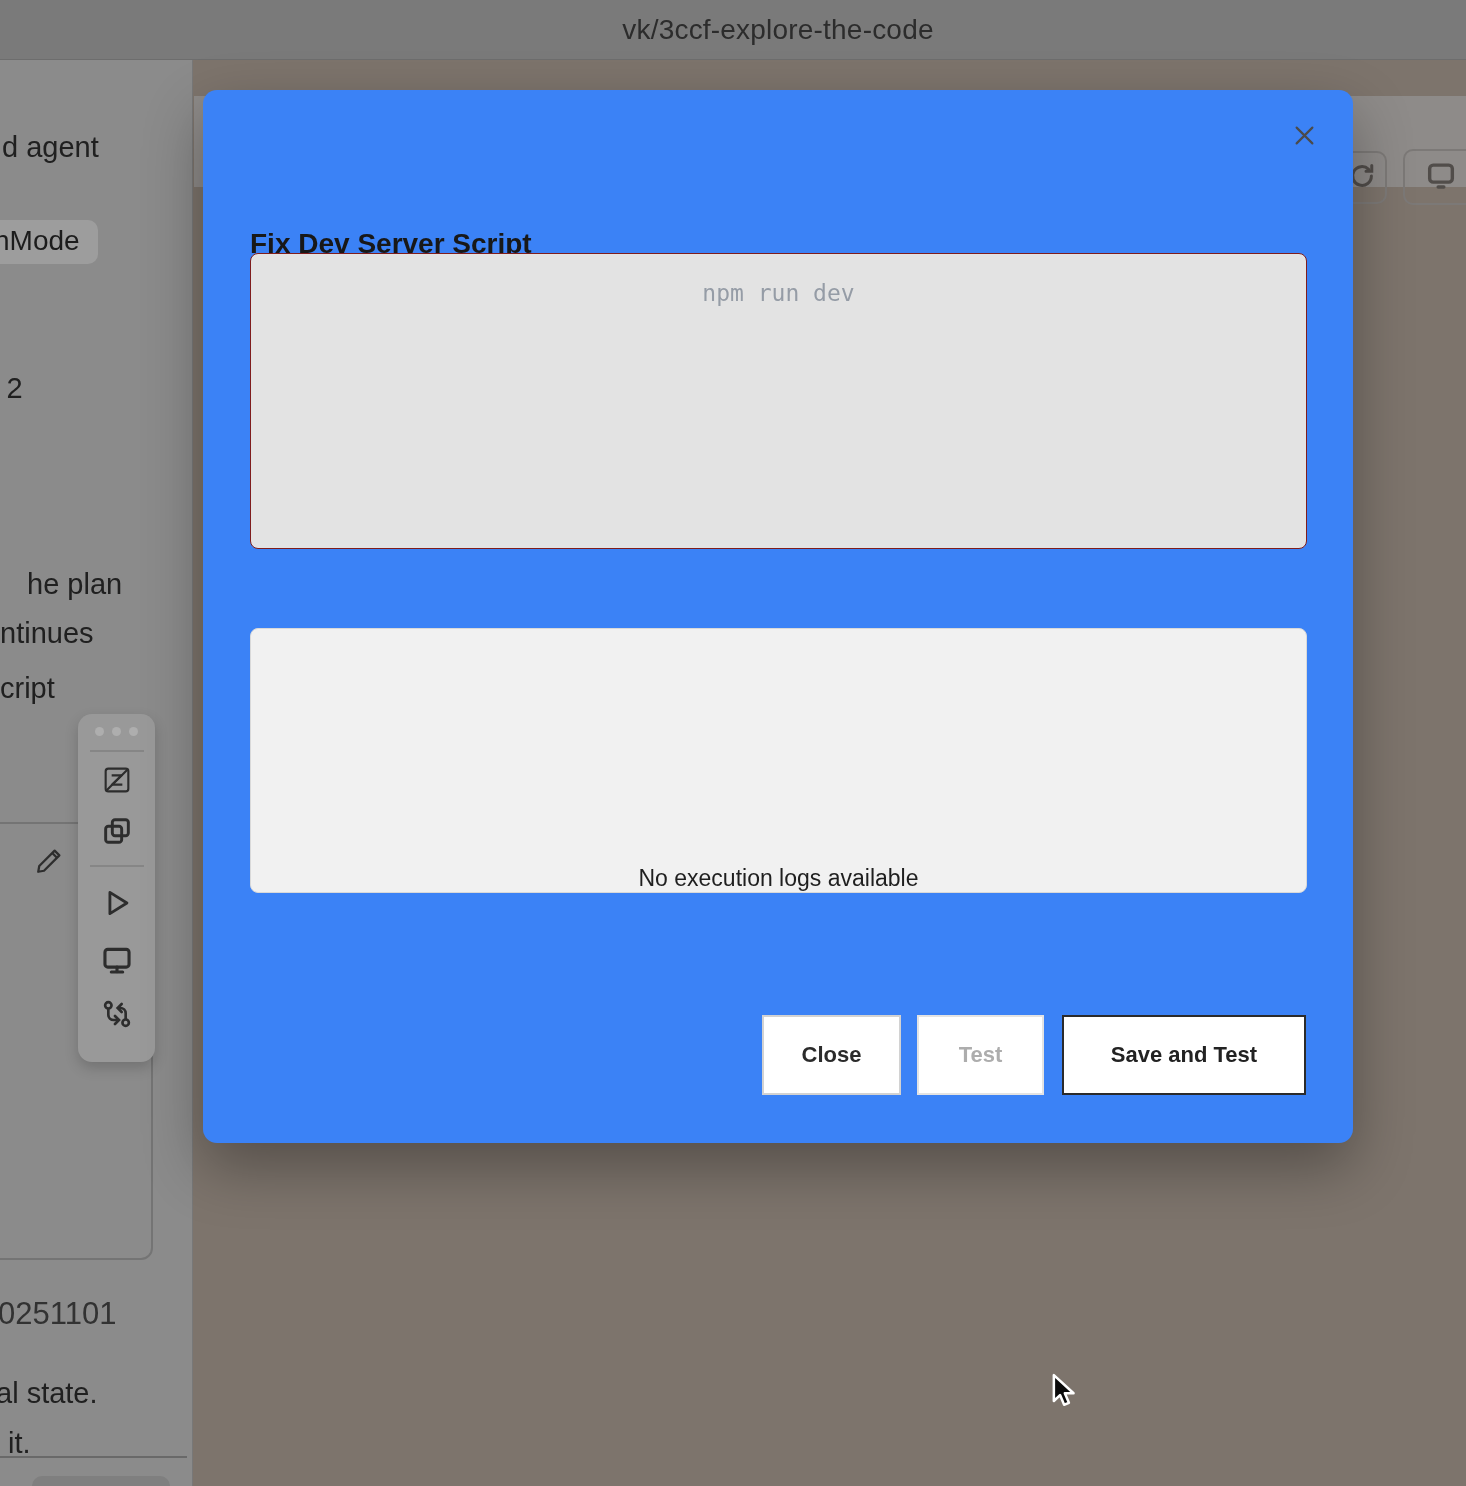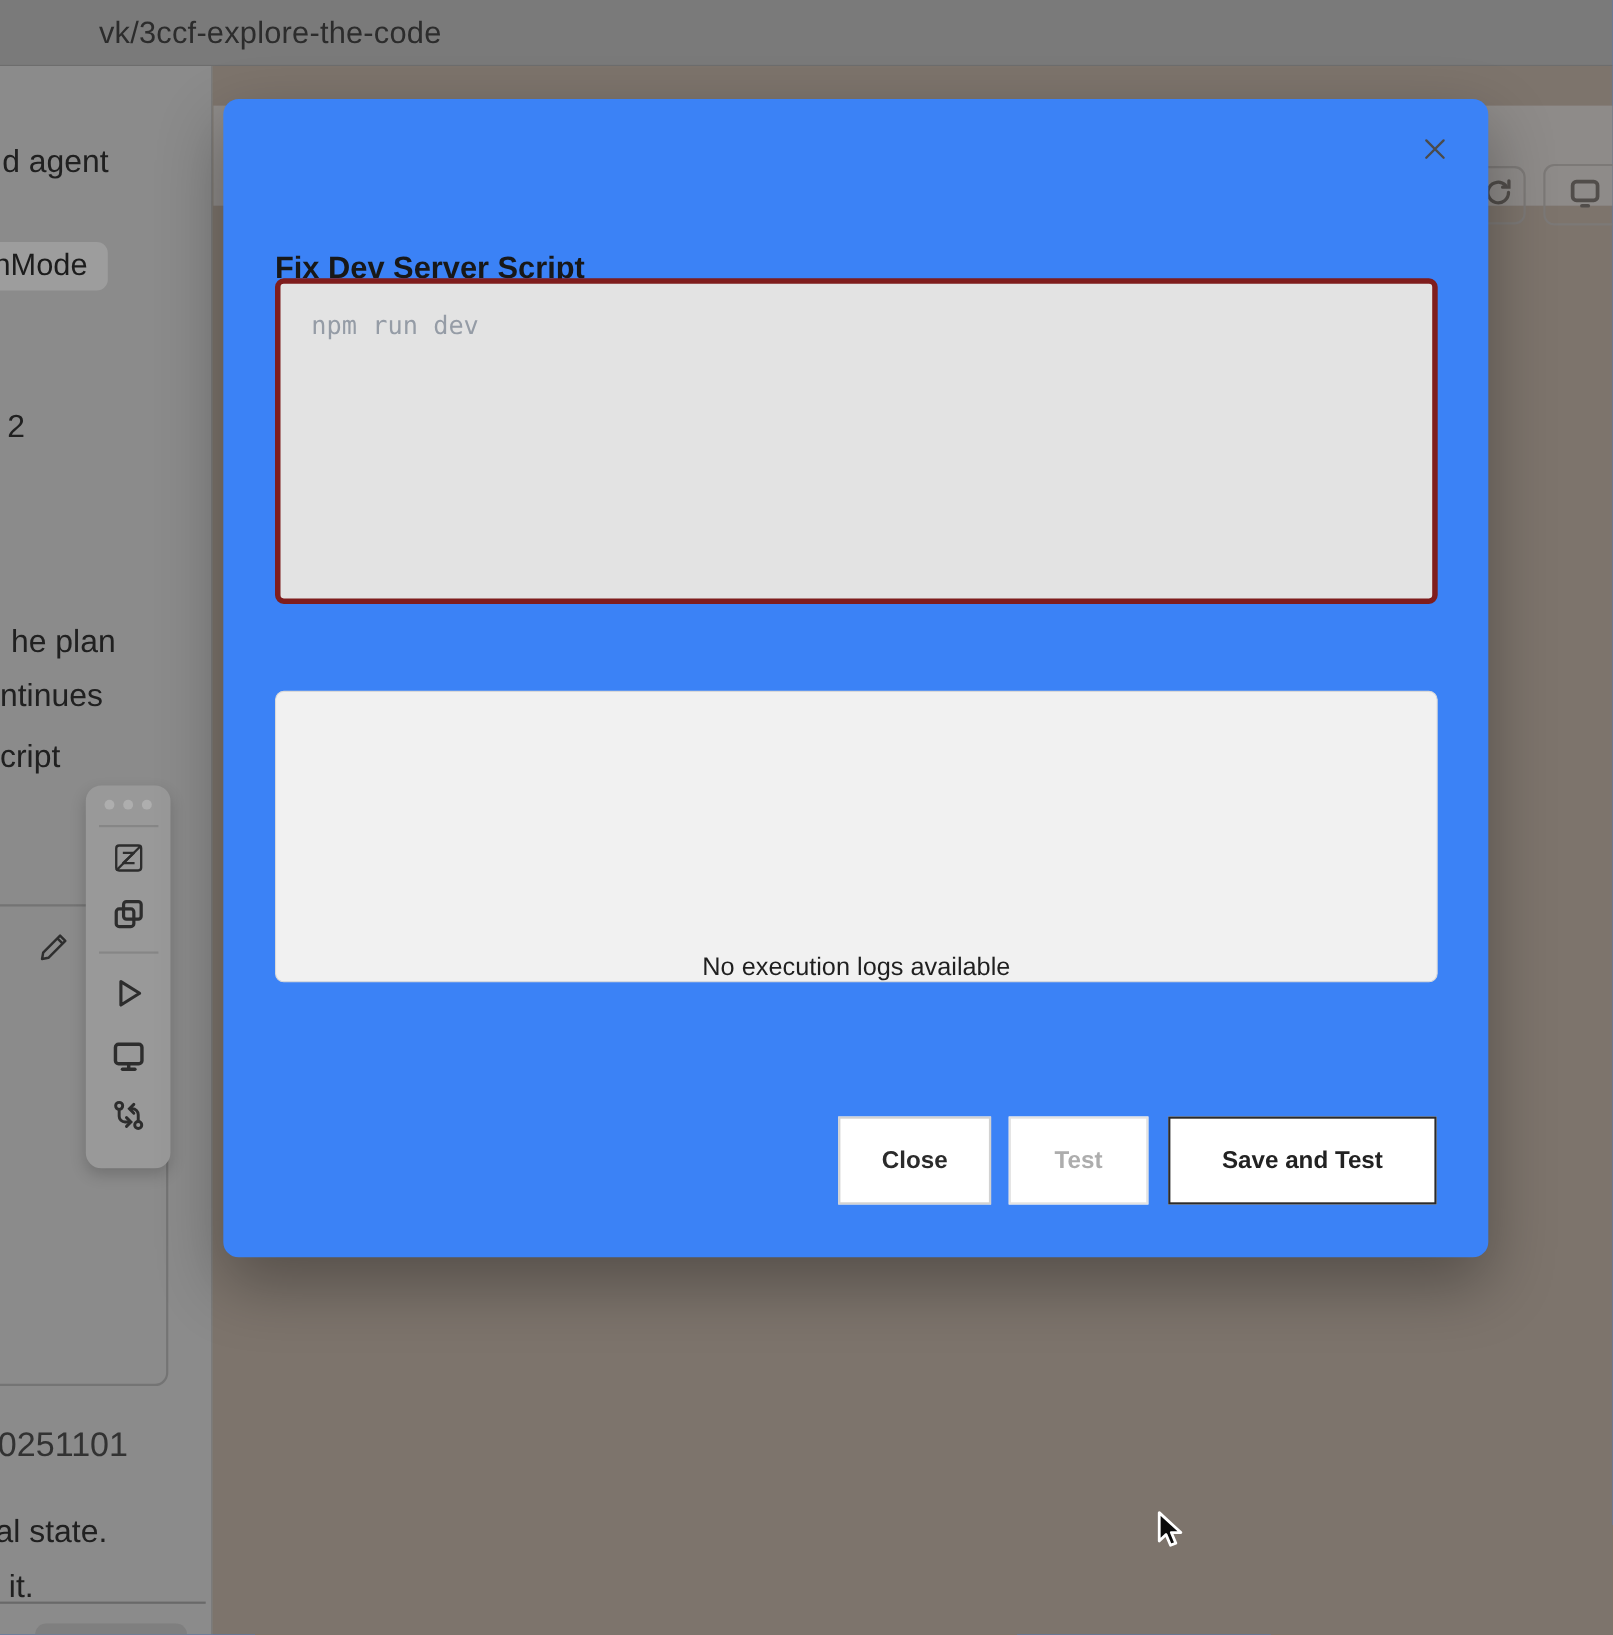--- a/index.html
+++ b/index.html
@@ -3,21 +3,21 @@
 <meta charset="utf-8">
 <style>
   * { margin:0; padding:0; box-sizing:border-box; }
   html,body { width:1466px; height:1486px; overflow:hidden; }
   body { font-family:"Liberation Sans", sans-serif; background:#7d746c; position:relative; }
 
   
   .titlebar {
     position:absolute; left:0; top:0; width:1466px; height:60px;
     background:#7a7a7a; border-bottom:1px solid #6d6d6d;
-    display:flex; align-items:center; z-index:1;
+    display:flex; align-items:center; justify-content:center; z-index:1;
   }
   .titlebar .title { font-size:28px; color:#2c2c2c; font-weight:500; letter-spacing:.2px; padding-left:90px; }
 
   .sidebar {
     position:absolute; left:0; top:60px; width:193px; height:1426px;
     background:#8b8b8b; border-right:1px solid #787878; overflow:hidden; z-index:1;
   }
   .frag { position:absolute; font-size:29px; color:#202020; white-space:nowrap; }
   .chip {
     position:absolute; background:#9d9d9d; border-radius:10px;
@@ -65,23 +65,23 @@
   .modal-close {
     position:absolute; left:1076px; top:22px; width:50px; height:50px;
     display:flex; align-items:center; justify-content:center; cursor:pointer; background:none; border:none;
   }
   .section-label { position:absolute; left:47px; font-size:22px; font-weight:600; color:#181818; }
   .lbl-script { top:204px; }
   .lbl-logs { top:581px; }
 
   .script-area {
     position:absolute; left:47px; top:163px; width:1057px; height:296px;
-    background:#e3e3e3; border:5px solid #7f1d1d; border-radius:8px;
+    background:#e3e3e3; border:1px solid #7f1d1d; border-radius:8px;
     padding:26px 28px; resize:none; outline:none;
-    font-family:"DejaVu Sans Mono", monospace; font-size:23px; color:#1d1d1d;
+    font-family:"DejaVu Sans Mono", monospace; font-size:23px; color:#1d1d1d;text-align:center;
   }
   .script-area::placeholder { color:#959ca6; opacity:1; }
 
   .logs-box {
     position:absolute; left:47px; top:538px; width:1057px; height:265px;
     background:#f1f1f1; border:1px solid #d9d9d9; border-radius:8px;
     display:flex; align-items:flex-end; justify-content:center;
   }
   .logs-empty { font-size:23px; color:#1f1f1f; }
 
@@ -103,21 +103,21 @@
 <body>
 
 <div class="titlebar">
   <div class="title">vk/3ccf-explore-the-code</div>
 </div>
 
 <div class="sidebar">
   <div class="frag" style="left:2px; top:71px;">d agent</div>
   <div class="chip" style="left:-36px; top:160px;">nMode</div>
   <div class="frag" style="left:-16px; top:312px;">y 2</div>
-  <div class="frag" style="left:10px; top:508px;">he plan</div>
+  <div class="frag" style="left:0px; top:508px;padding-left:27px;">he plan</div>
   <div class="frag" style="left:0px; top:557px;">ntinues</div>
   <div class="frag" style="left:0px; top:612px;">cript</div>
 
   <div class="side-card"></div>
 
   <div class="pencil-btn">
     <span>
       <svg width="30" height="30" viewBox="0 0 24 24" fill="none" stroke="#2e2e2e" stroke-width="1.8" stroke-linejoin="round">
         <path d="M16.5 3.7l3.8 3.8L8 19.8l-4.6.8.8-4.6L16.5 3.7z"></path>
         <path d="M14.6 5.6l3.8 3.8"></path>

